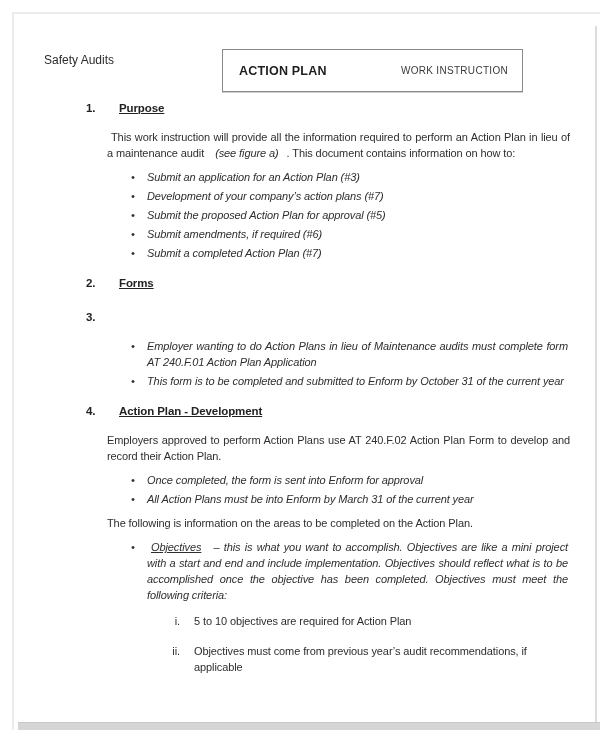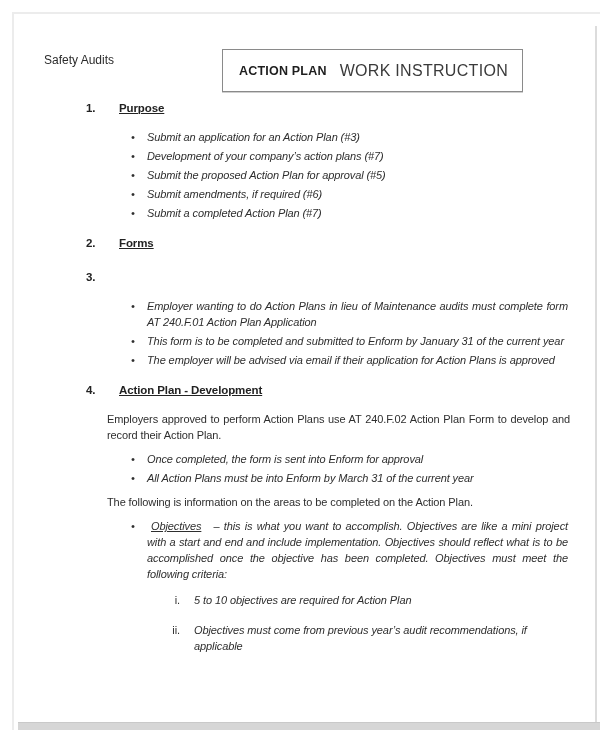--- a/index.html
+++ b/index.html
@@ -37,42 +37,42 @@
     position: absolute; left: 200px; top: 27px;
     width: 301px; height: 43px;
     border: 1px solid #8a8a8a;
     box-shadow: 0 1px 0 #cfcfcf;
     display: flex; align-items: center;
     padding: 0 10px 0 12px;
     justify-content: space-between;
     background: #fff;
   }
   .title-bold { font-weight: bold; font-size: 12.5px; letter-spacing: 0.2px; color: #1e1e1e; }
-  .title-reg  { font-size: 16px; letter-spacing: 0.3px; color: #3a3a3a; }
+  .title-reg  { font-size: 10px; letter-spacing: 0.3px; color: #3a3a3a; }
 
   
   .content { padding-top: 6px; font-size: 11px; line-height: 16px; letter-spacing: -0.1px; }
   .sec { margin-top: 10px; }
   .sec-head {
     display: flex; margin-left: 60px; margin-bottom: 9px;
     font-weight: bold; font-size: 11.5px; color: #222;
   }
   .sec-num { width: 25px; }
   .sec-title { text-decoration: underline; }
   .para { margin: 8px 26px 8px 85px; }
   .justify { text-align: justify; }
   .italic { font-style: italic; }
   ul.bullets { list-style: none; margin: 4px 28px 4px 107px; font-style: italic; }
   ul.bullets li { position: relative; padding-left: 18px; margin: 3px 0; }
   ul.bullets li::before { content: "\2022"; position: absolute; left: 2px; top: 0; }
   .term { text-decoration: underline; }
   ol.criteria { list-style: none; margin: 4px 30px 4px 140px; }
   ol.criteria li { display: flex; margin: 6px 0; }
   ol.criteria .marker { width: 14px; text-align: right; flex: 0 0 14px; }
-  ol.criteria .crit-text { padding-left: 6px; font-style: italic; }
+  ol.criteria .crit-text { padding-left: 6px; }
 </style>
 </head>
 <body>
 
 <div class="page">
 
   <div class="header">
     <div class="header-left">Safety Audits</div>
     <div class="title-box">
       <span class="title-bold">ACTION PLAN</span>
@@ -80,20 +80,21 @@
     </div>
   </div>
 
   <div class="content">
 
     <div class="sec">
       <div class="sec-head">
         <span class="sec-num">1.</span>
         <span class="sec-title">Purpose</span>
       </div>
+      <p class="para justify"><span>This work instruction will provide all the information required to perform an Action Plan in lieu of a maintenance audit </span><span class="italic">(see figure a)</span><span>. This document contains information on how to:</span></p>
       <ul class="bullets">
         <li>Submit an application for an Action Plan (#3)</li>
         <li>Development of your company’s action plans (#7)</li>
         <li>Submit the proposed Action Plan for approval (#5)</li>
         <li>Submit amendments, if required (#6)</li>
         <li>Submit a completed Action Plan (#7)</li>
       </ul>
     </div>
 
     <div class="sec">
@@ -102,22 +103,21 @@
         <span class="sec-title">Forms</span>
       </div>
     </div>
 
     <div class="sec">
       <div class="sec-head">
         <span class="sec-num">3.</span>
       </div>
       <ul class="bullets">
         <li class="justify">Employer wanting to do Action Plans in lieu of Maintenance audits must complete form AT 240.F.01 Action Plan Application</li>
-        <li>This form is to be completed and submitted to Enform by January 31 of the current year</li>
-        <li>The employer will be advised via email if their application for Action Plans is approved</li>
+        <li>This form is to be completed and submitted to Enform by October 31 of the current year</li>
       </ul>
     </div>
 
     <div class="sec">
       <div class="sec-head">
         <span class="sec-num">4.</span>
         <span class="sec-title">Action Plan - Development</span>
       </div>
       <p class="para justify">Employers approved to perform Action Plans use AT 240.F.02 Action Plan Form to develop and record their Action Plan.</p>
       <ul class="bullets">

